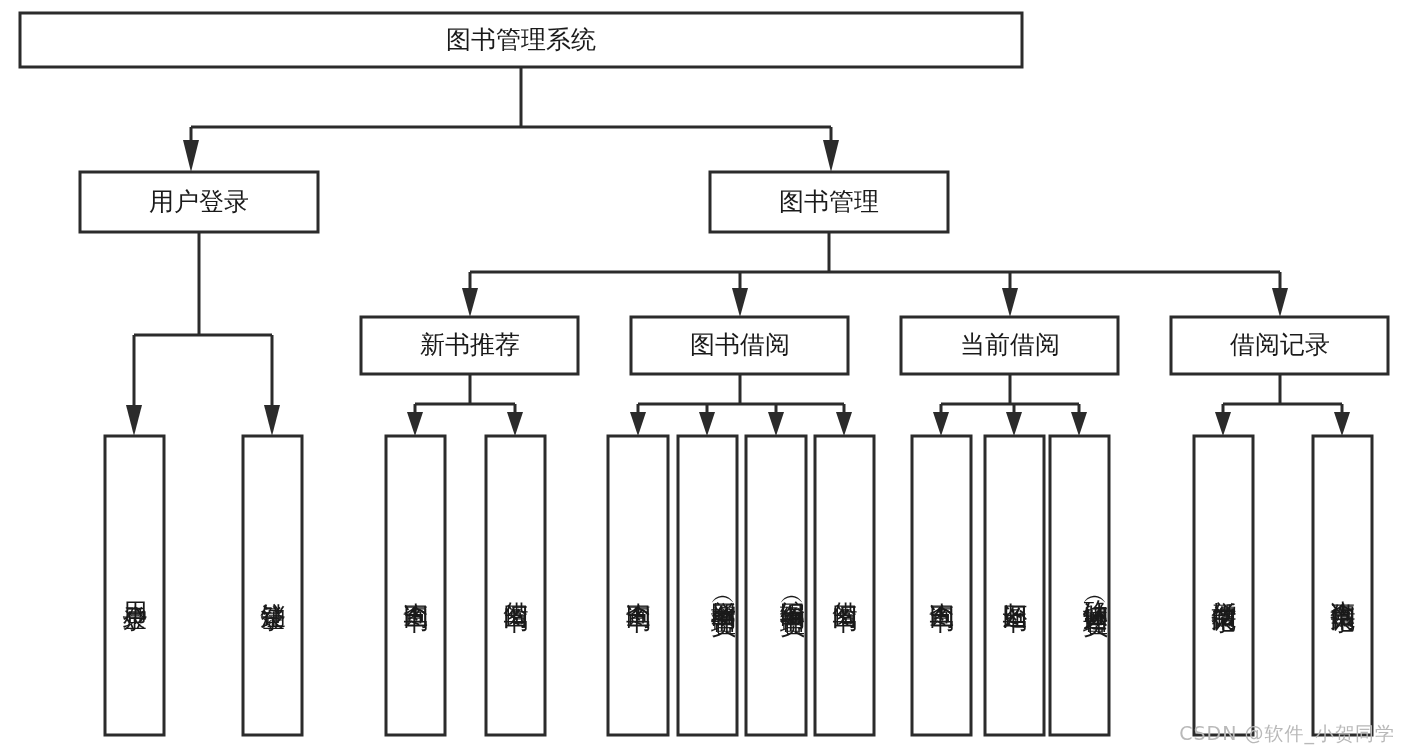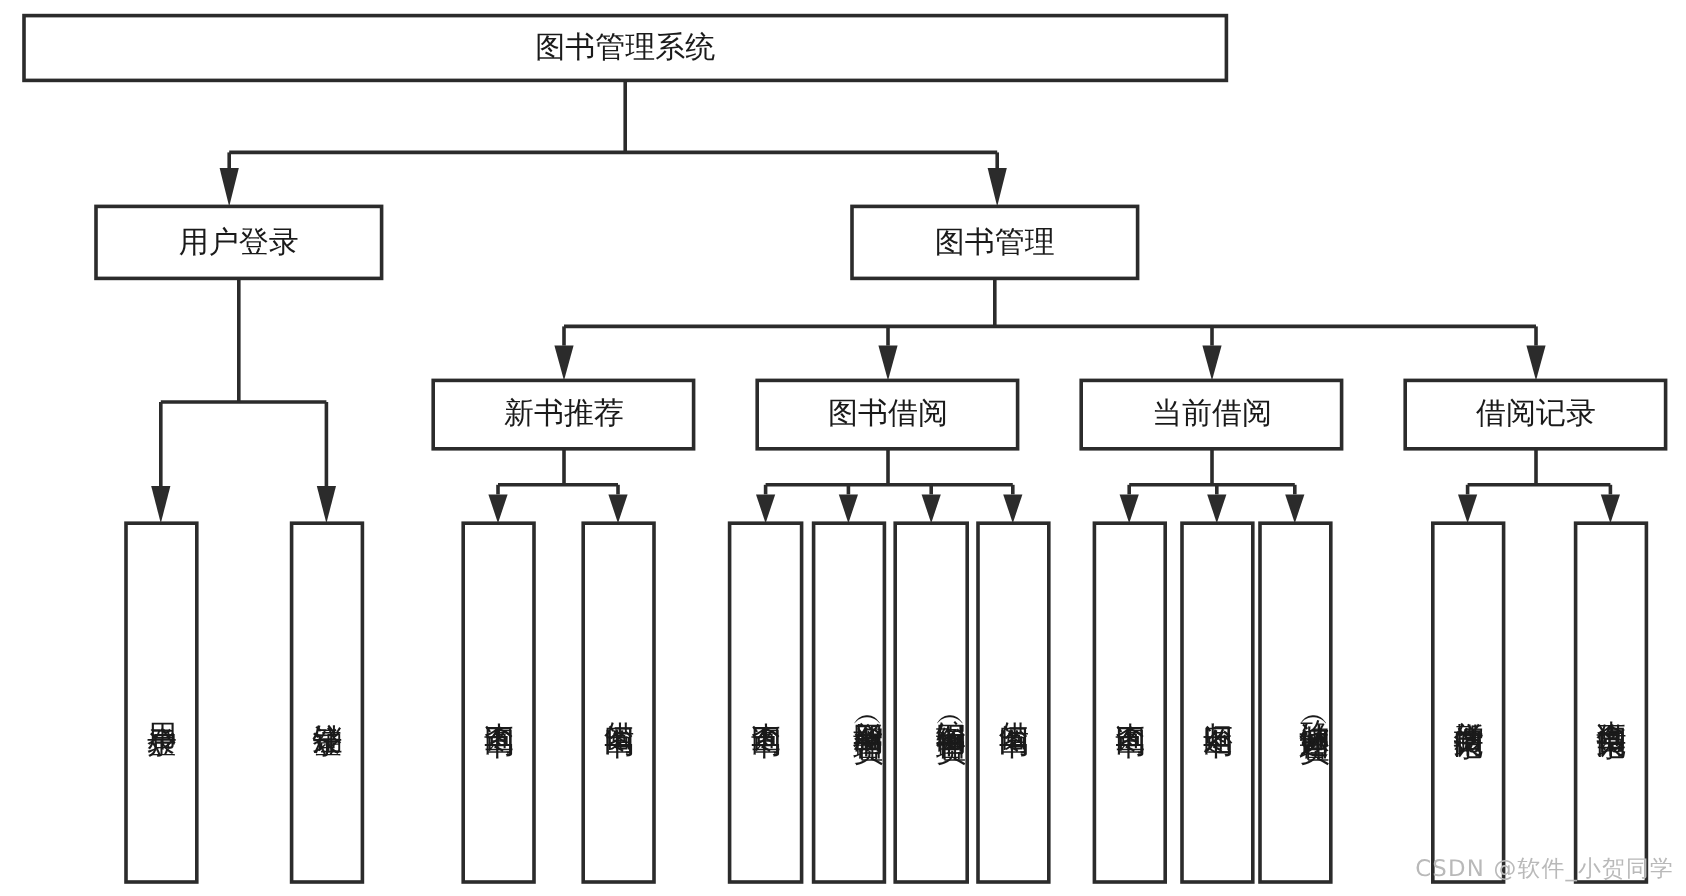--- a/index.html
+++ b/index.html
@@ -57,21 +57,21 @@
     line-height: 1.12;
     letter-spacing: 2px;
     color: #1a1a1a;
     white-space: nowrap;
     pointer-events: none;
     user-select: none;
   }
   .watermark {
     position: absolute;
     right: 10px;
-    bottom: 10px;
+    bottom: 0;
     font-family: "DejaVu Sans", "Liberation Sans", sans-serif;
     font-size: 19px;
     color: #b9b9b9;
     letter-spacing: 1px;
     white-space: nowrap;
     user-select: none;
   }
 </style>
 </head>
 <body>

